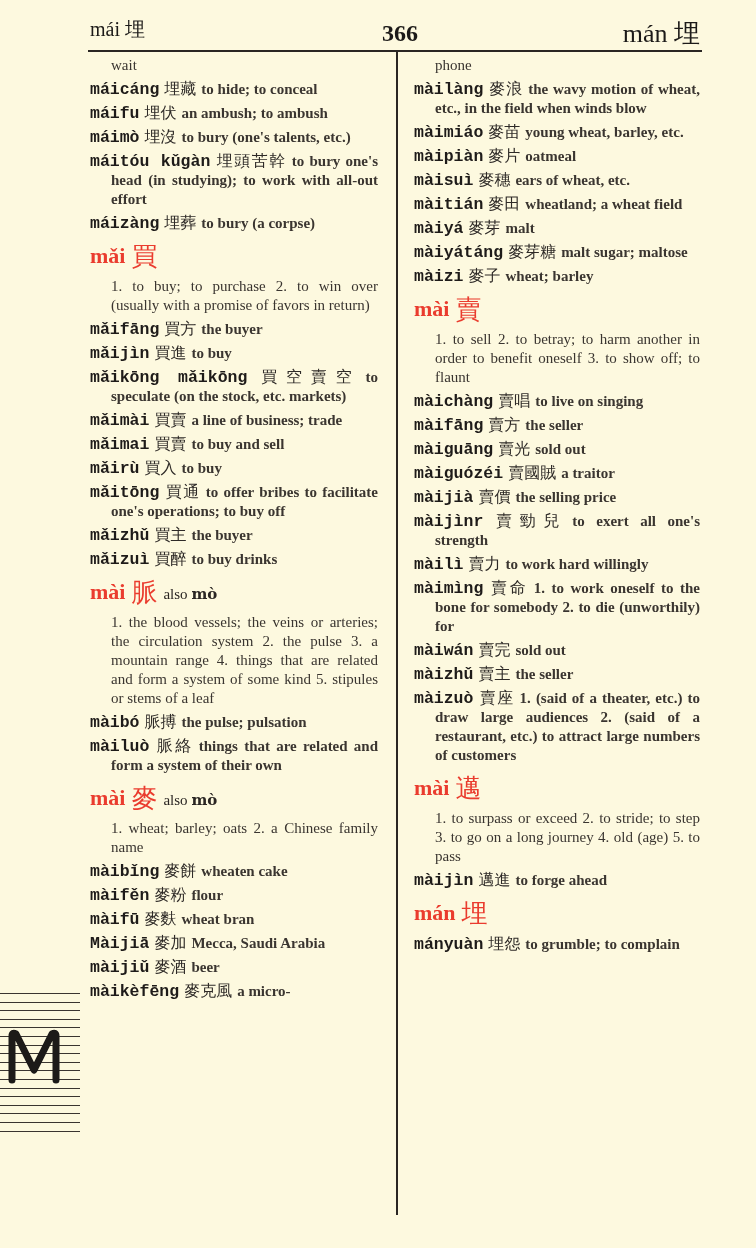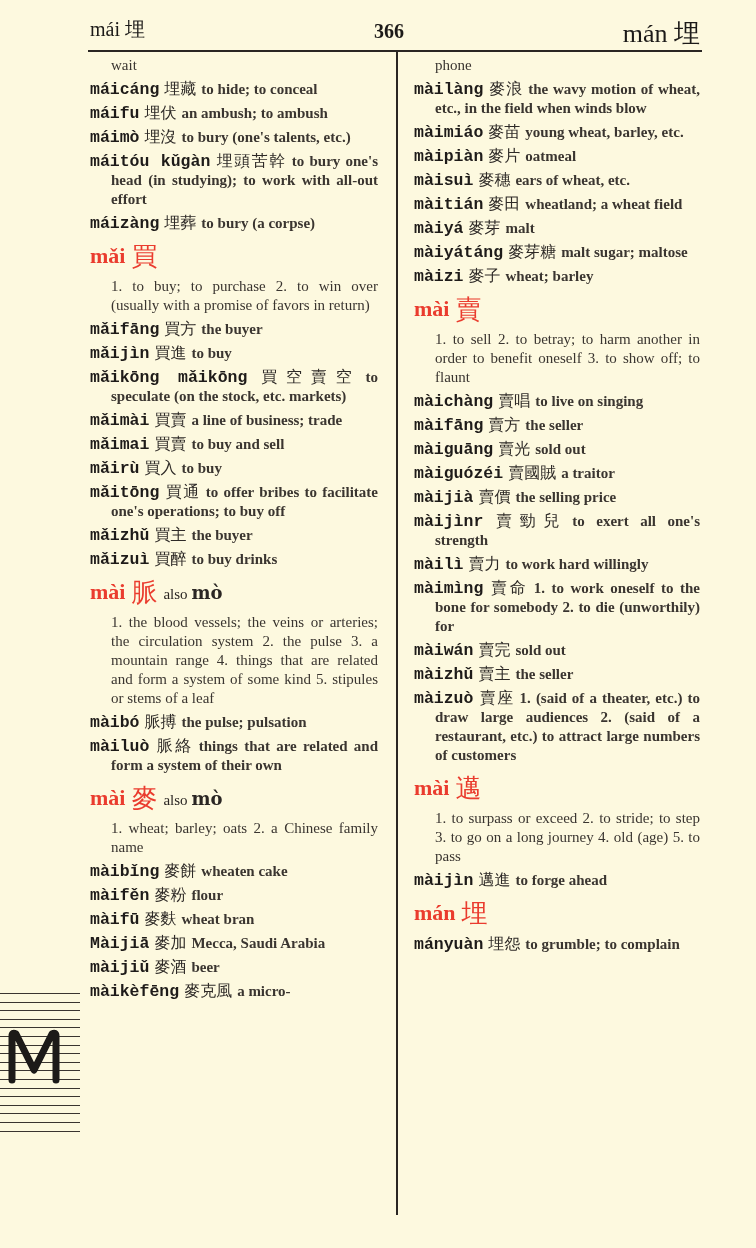--- a/index.html
+++ b/index.html
@@ -12,21 +12,21 @@
   }
   .header {
     position: absolute; left: 88px; top: 12px; width: 614px; height: 38px;
   }
   .hdr-left, .hdr-right, .hdr-page {
     position: absolute; top: 4px; font-family: "Liberation Serif", serif;
     color: #1c1a18;
   }
   .hdr-left { left: 2px; font-size: 20px; }
   .hdr-right { right: 2px; font-size: 26px; }
-  .hdr-page { left: 286px; font-size: 20px; font-weight: bold; top: 8px; }
+  .hdr-page { left: 294px; font-size: 24px; font-weight: bold; top: 8px; }
   .hdr-rule {
     position: absolute; left: 88px; top: 50px; width: 614px; height: 2px; background: #2a2623;
   }
   .col-divider {
     position: absolute; left: 396px; top: 52px; width: 2px; height: 1163px; background: #2a2623;
   }
   .col {
     position: absolute; top: 56px;
   }
   .col-left { left: 90px; width: 288px; }
@@ -45,21 +45,21 @@
   .sub .def { font-size: 15px; color: #3a3530; }
   .cont { padding-left: 21px; font-family: "Liberation Serif", serif; font-size: 15px; line-height: 19px; color: #3a3530; margin-bottom: 4px;}
 
   .head-entry { margin: 8px 0 4px 0; line-height: 30px; }
   .head-entry .hw {
     font-family: Liberation Serif, serif; font-weight: bold; font-size: 22px; color: #ea3c2e;
     margin-right: 6px;
   }
   .head-entry .cj { font-size: 26px; color: #ea3c2e; margin-right: 6px; vertical-align: -2px; }
   .head-entry .also { font-family: "Liberation Serif", serif; font-size: 15px; color: #2a2623; }
-  .head-entry .also b { font-family: "DejaVu Serif", serif; font-size: 18px; }
+  .head-entry .also b { font-family: "DejaVu Serif", serif; font-size: 15px; }
   .head-def {
     padding-left: 21px; font-family: "Liberation Serif", serif; font-size: 15px; line-height: 19px;
     color: #3a3530; text-align: justify; margin-bottom: 4px;
   }
 
   .thumb {
     position: absolute; left: 0; top: 990px; width: 80px; height: 150px;
   }
   .thumb .line {
     position: absolute; left: 0; width: 80px; height: 1px; background: #3a3530;

